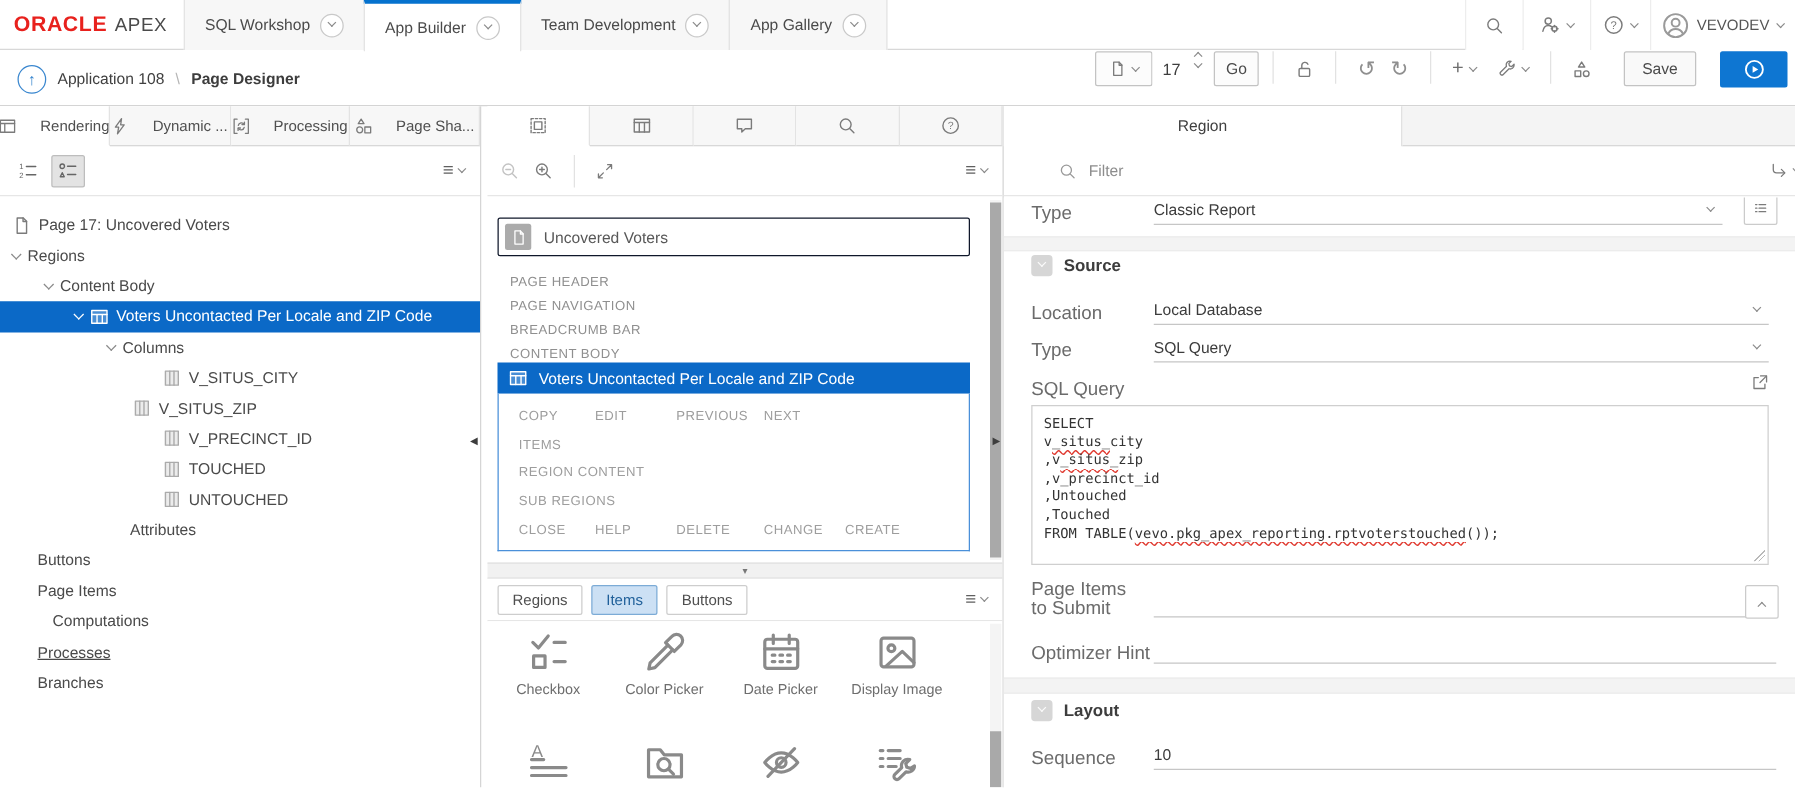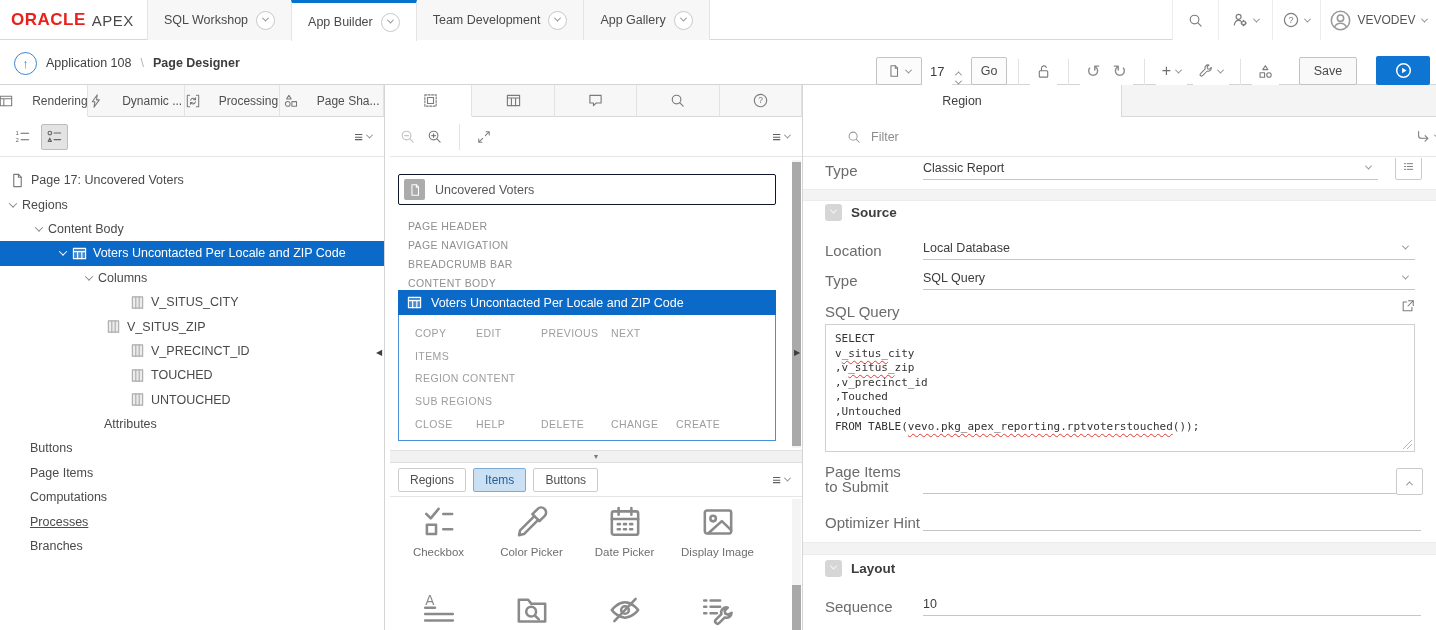--- a/index.html
+++ b/index.html
@@ -24,21 +24,21 @@
   .circ{width:19px;height:19px;border:1px solid #c9c9c9;border-radius:50%;display:inline-flex;align-items:center;justify-content:center;background:#fff}
   .circ .chev{margin-top:-2px}
   #header-right{position:absolute;right:0;top:0;height:40px;display:flex}
   .hbtn{height:40px;display:flex;align-items:center;justify-content:center;gap:6px;border-left:1px solid #ededed;background:#fff;border-top:0;border-bottom:0;border-right:0;cursor:pointer;font-size:12px;color:#555}
   
   #toolbar{position:absolute;left:0;top:41px;width:1436px;height:44px;background:#fff;border-bottom:1px solid #d4d4d4}
   #breadcrumb{position:absolute;left:14px;top:0;height:44px;display:flex;align-items:center;gap:9px;font-size:12.5px}
   .upcirc{width:23px;height:23px;border:1.5px solid #3a87cf;border-radius:50%;color:#3a87cf;display:flex;align-items:center;justify-content:center;font-size:13px;background:#fff;cursor:pointer}
   .bc-sep{color:#b5b5b5}
   .bc-page{font-weight:bold;color:#3d3d3d}
-  #tb-controls{position:absolute;right:6px;top:0;height:44px;display:flex;align-items:flex-end}
+  #tb-controls{position:absolute;right:6px;top:0;height:44px;display:flex;align-items:flex-start}
   .tbtn{height:28px;display:flex;align-items:center;justify-content:center;gap:5px;background:#fff;border:0;cursor:pointer;color:#6e6e6e;padding:0 6px}
   .tbtn.box{border:1px solid #c3c3c3;border-radius:2px;background:#fcfcfc}
   #page-num{width:30px;height:28px;border:0;text-align:center;font-size:13px;color:#3d3d3d;font-family:"Liberation Sans",sans-serif}
   .spinner{display:flex;flex-direction:column;gap:4px;padding:0 4px;cursor:pointer}
   .uglyph{font-size:17px;color:#8f8f8f;line-height:1}
   #save-btn{width:58px;height:28px;border:1px solid #c3c3c3;border-radius:2px;background:#f9f9f9;font-size:12.5px;color:#4a4a4a;cursor:pointer}
   #run-btn{width:54px;height:29px;border:0;border-radius:2px;background:#0e76d2;margin-left:19px;cursor:pointer;display:flex;align-items:center;justify-content:center}
   
   .panel-tabs{display:flex;height:32px}
   .ptab{display:flex;align-items:center;justify-content:center;gap:19px;font-size:12px;color:#4f4f4f;background:#f7f7f7;
@@ -426,21 +426,21 @@
         </div>
         <div class="tnode" style="padding-left: 104px;">
           <span>Attributes</span>
         </div>
         <div class="tnode" style="padding-left: 30px;">
           <span>Buttons</span>
         </div>
         <div class="tnode" style="padding-left: 30px;">
           <span>Page Items</span>
         </div>
-        <div class="tnode" style="padding-left: 30px;">
+        <div class="tnode" style="padding-left: 42px;">
           <span>Computations</span>
         </div>
         <div class="tnode" style="padding-left: 30px; text-decoration: underline;">
           <span>Processes</span>
         </div>
         <div class="tnode" style="padding-left: 30px;">
           <span>Branches</span>
         </div>
       </div>
     <span class="collapse-arrow" style="left:376px;top:264px">◀</span>
@@ -753,22 +753,22 @@
                 <path d="M13.8 2.2 8 8"></path>
               </svg>
             </span>
           </span></button>
 
       <div id="code-box">
           <div><span>SELECT</span></div>
           <div><span>    v</span><span class="sq">_situs_</span><span>city</span></div>
           <div><span>   ,v</span><span class="sq">_situs_</span><span>zip</span></div>
           <div><span>   ,v_precinct_id</span></div>
+          <div><span>   ,Untouched</span></div>
           <div><span>   ,Touched</span></div>
-          <div><span>   ,Untouched</span></div>
           <div><span>  FROM TABLE(</span><span class="sq">vevo.pkg_apex_reporting.rptvoterstouched</span><span>());</span></div>
           <div id="resize-grip"></div>
         </div>
 
       <span class="prow-label" style="top:306px;width:92px;line-height:15px">Page Items to Submit</span>
       <div class="underline" style="top:335px;width:490px"></div>
       <button class="sqbtn" style="left:593px;top:310px">
           <i class="chev sm up" style="margin-top:3px"></i>
         </button>
 

